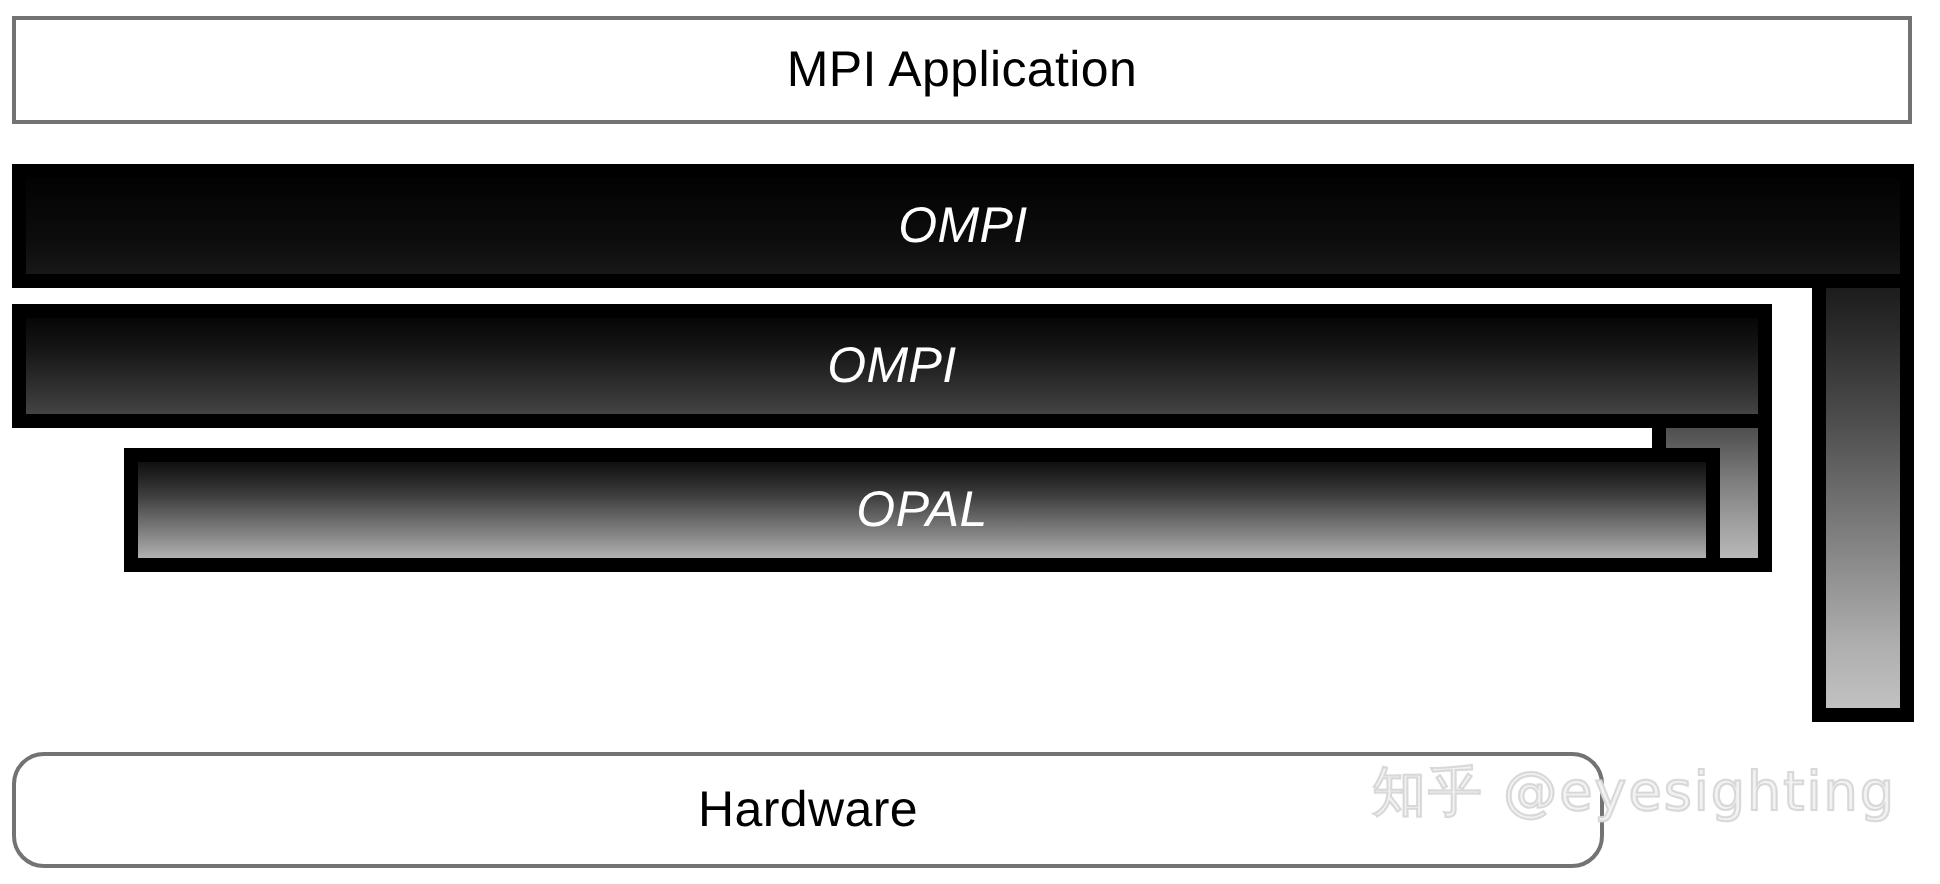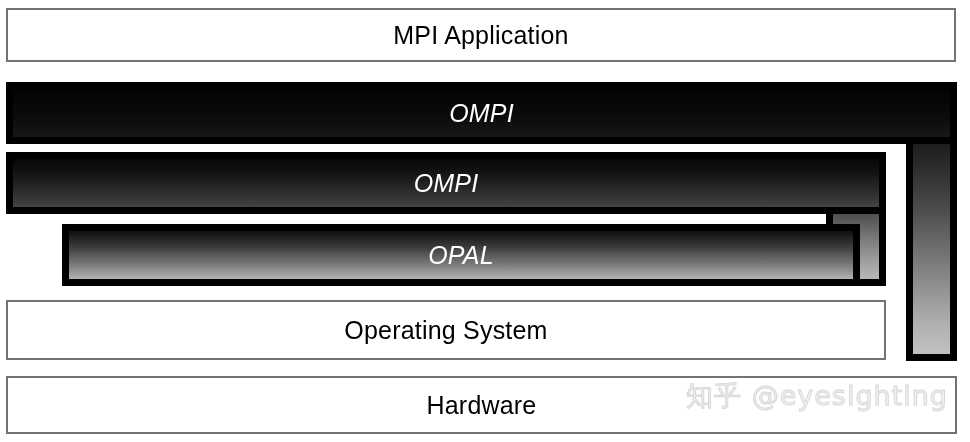--- a/index.html
+++ b/index.html
@@ -124,23 +124,20 @@
   </div>
 
   <div class="l-shape" style="left:0; top:0; width:970px; height:442px;margin-left:48px;">
     <div class="l-part" style="left:14px; top:224px; width:798px; height:62px;">
       <div class="l-paint" style="left:-7px; top:-7px; width:798px; height:62px;
                   background:linear-gradient(to bottom,#000000 0%,#1a1a1a 18%,#3d3d3d 38%,#666666 56%,#8e8e8e 74%,#b2b2b2 89%,#cbcbcb 100%);"></div>
     </div>
     <span class="l-label" style="left:14px; top:243px; width:798px;">OPAL</span>
   </div>
 
-  <div class="layer-box" style="left:6px; top:300px; width:880px; height:60px;">
-    <span class="layer-label">Operating System</span>
-  </div>
 
-  <div class="layer-box" style="left:6px; top:376px; width:951px; height:58px;">
+  <div class="layer-box" style="left:6px; top:376px; width:796px; height:58px;border-radius:16px;">
     <span class="layer-label">Hardware</span>
   </div>
 
   <div id="watermark">知乎 @eyesighting</div>
 
 </div>
 
 </body></html>

